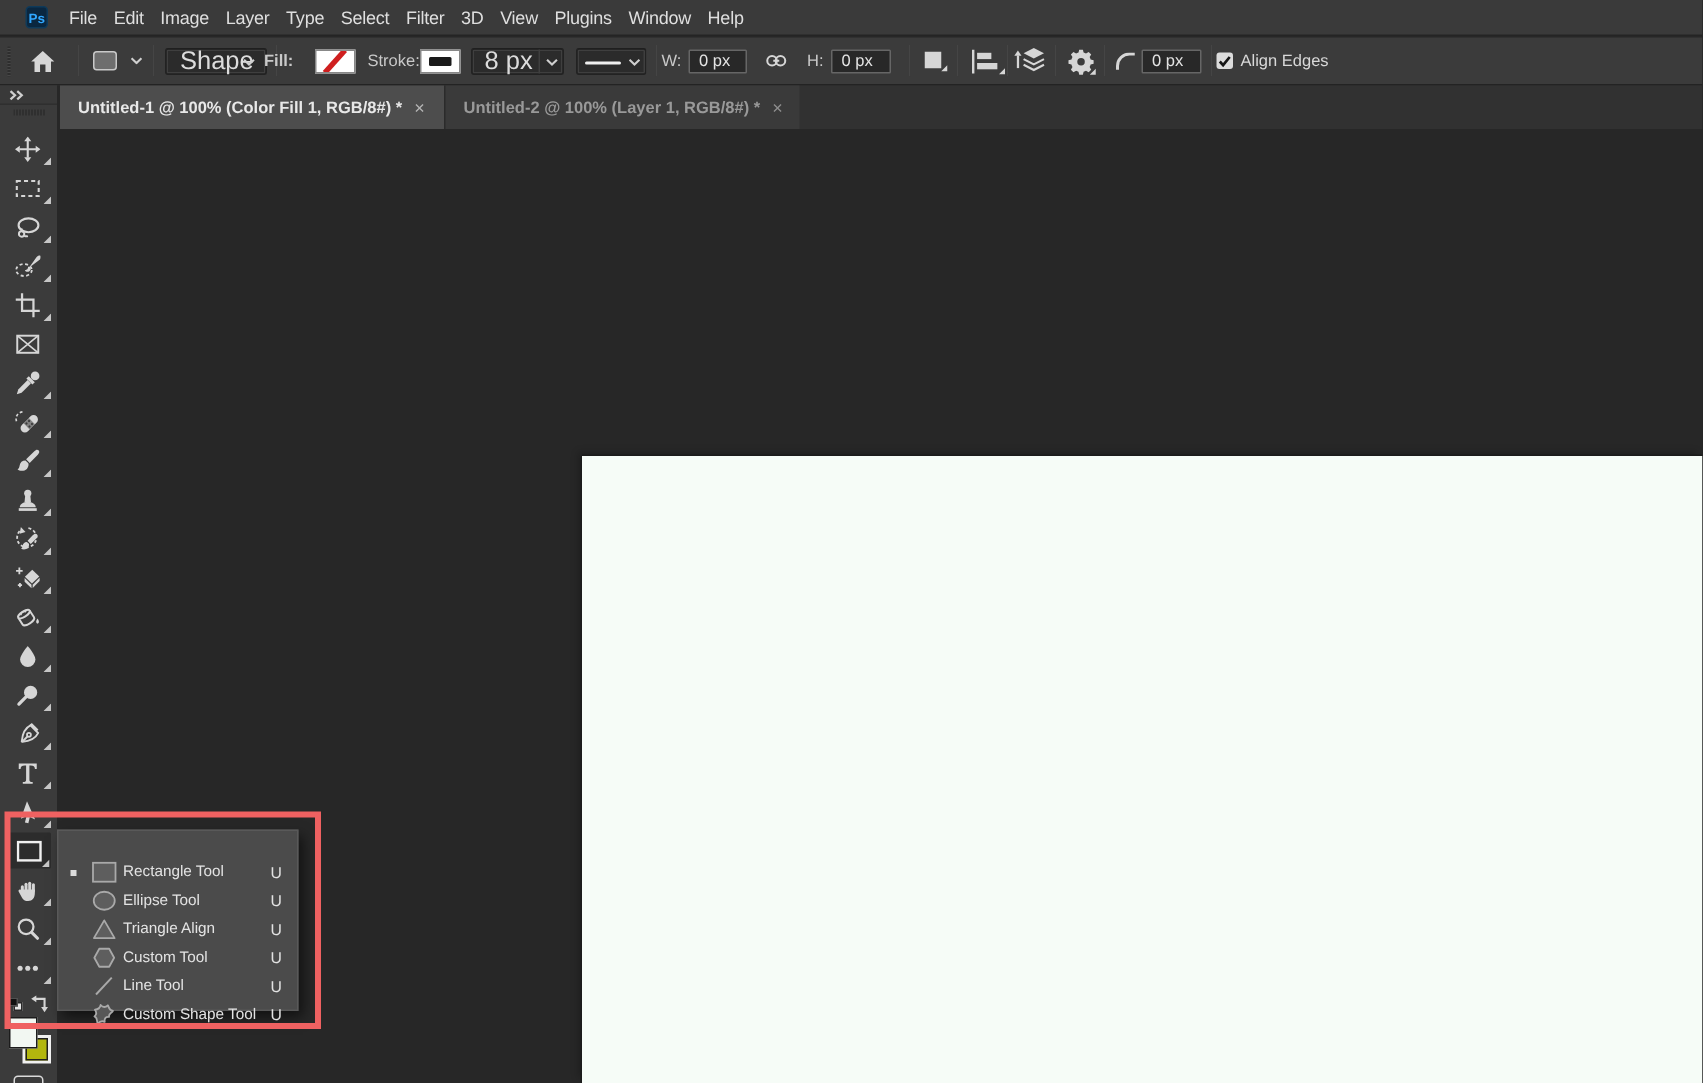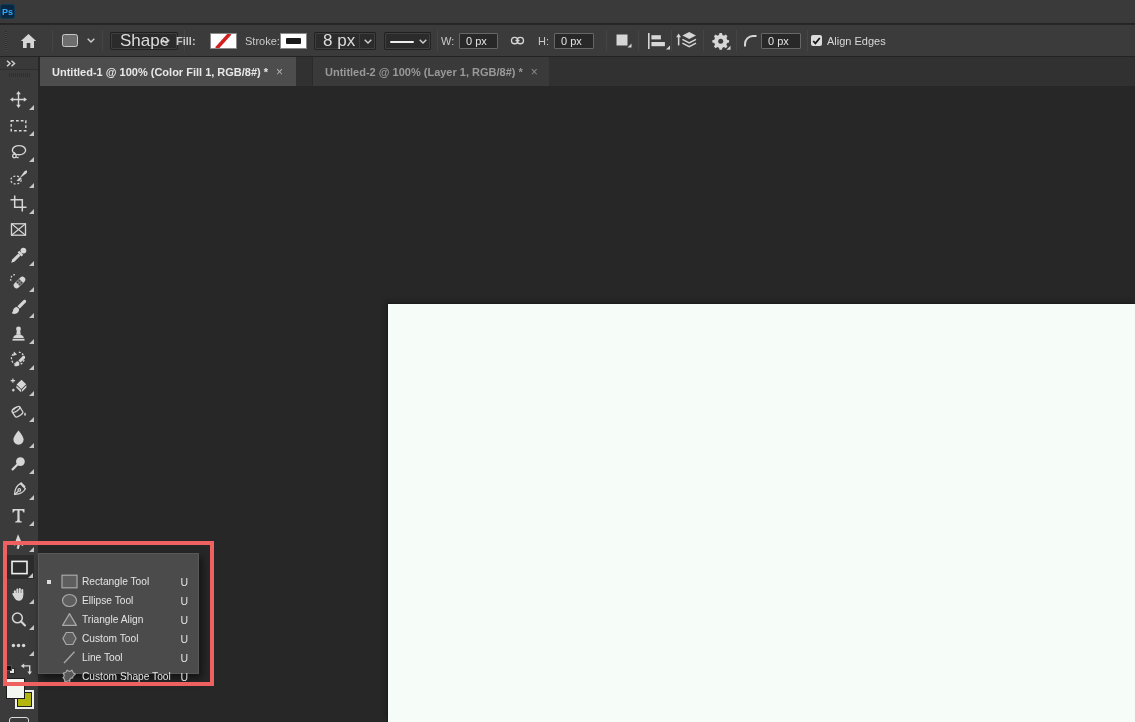--- a/index.html
+++ b/index.html
@@ -13,21 +13,21 @@
   }
   #stage { position:absolute; left:0; top:0; width:1135px; height:722px; }
 
   
   .menubar {
     position:absolute; left:0; top:0; width:1135px; height:24px;
     background:#3a3a3a; border-bottom:1px solid #242424;
     display:flex; align-items:center;
   }
   .ps-logo {
-    width:15px; height:15px; margin-left:0; border-radius:3px;
+    width:15px; height:15px; margin-left:17px; border-radius:3px;
     background:#0a2740; border:1px solid #0e3a5a;
     color:#31a8ff; font-size:9px; font-weight:700;
     display:flex; align-items:center; justify-content:center;
     letter-spacing:0;
   }
   .menu-items { display:flex; margin-left:8.5px; }
   .menu-item {
     color:#dfdfdf; font-size:12px; letter-spacing:-0.15px; padding:0 5.5px; height:23px;
     display:flex; align-items:center; white-space:nowrap;
   }
@@ -142,20 +142,34 @@
 </style>
 </head>
 <body>
 
 <div id="stage">
 
   <div class="menubar">
     <div class="ps-logo">
         <span>Ps</span>
       </div>
+    <div class="menu-items">
+      <span class="menu-item">File</span>
+      <span class="menu-item">Edit</span>
+      <span class="menu-item">Image</span>
+      <span class="menu-item">Layer</span>
+      <span class="menu-item">Type</span>
+      <span class="menu-item">Select</span>
+      <span class="menu-item">Filter</span>
+      <span class="menu-item">3D</span>
+      <span class="menu-item">View</span>
+      <span class="menu-item">Plugins</span>
+      <span class="menu-item">Window</span>
+      <span class="menu-item">Help</span>
+    </div>
   </div>
 
   <div class="optionsbar">
     <div class="grabber-v"></div>
 
     <div class="ob" style="left:20px;">
       <svg width="17" height="16" viewBox="0 0 17 16">
         <path class="f" d="M8.5 1 L16.2 8 H14 V15 H10.3 V10 H6.7 V15 H3 V8 H0.8 Z"></path>
       </svg>
     </div>
@@ -552,21 +566,21 @@
 
     <div style="position:absolute;left:9px;top:660px;width:20px;height:10px;border:1.5px solid #dadada;border-radius:3px;"></div>
   </div>
 
   <div class="tabbar">
     <div style="position:absolute;left:0;top:0;width:2px;height:29px;background:#272727;"></div>
     <div class="tab active" style="left:2px;width:256px;">
       <span class="title">Untitled-1 @ 100% (Color Fill 1, RGB/8#) *</span>
       <span class="close">×</span>
     </div>
-    <div class="tab inactive" style="left:274px;width:237px;">
+    <div class="tab inactive" style="left:258px;width:237px;">
       <span class="title">Untitled-2 @ 100% (Layer 1, RGB/8#) *</span>
       <span class="close">×</span>
     </div>
   </div>
 
   <div class="pasteboard">
     <div class="doc-canvas" style="left:350px;top:218px;"></div>
   </div>
 
   <div class="shape-menu">

